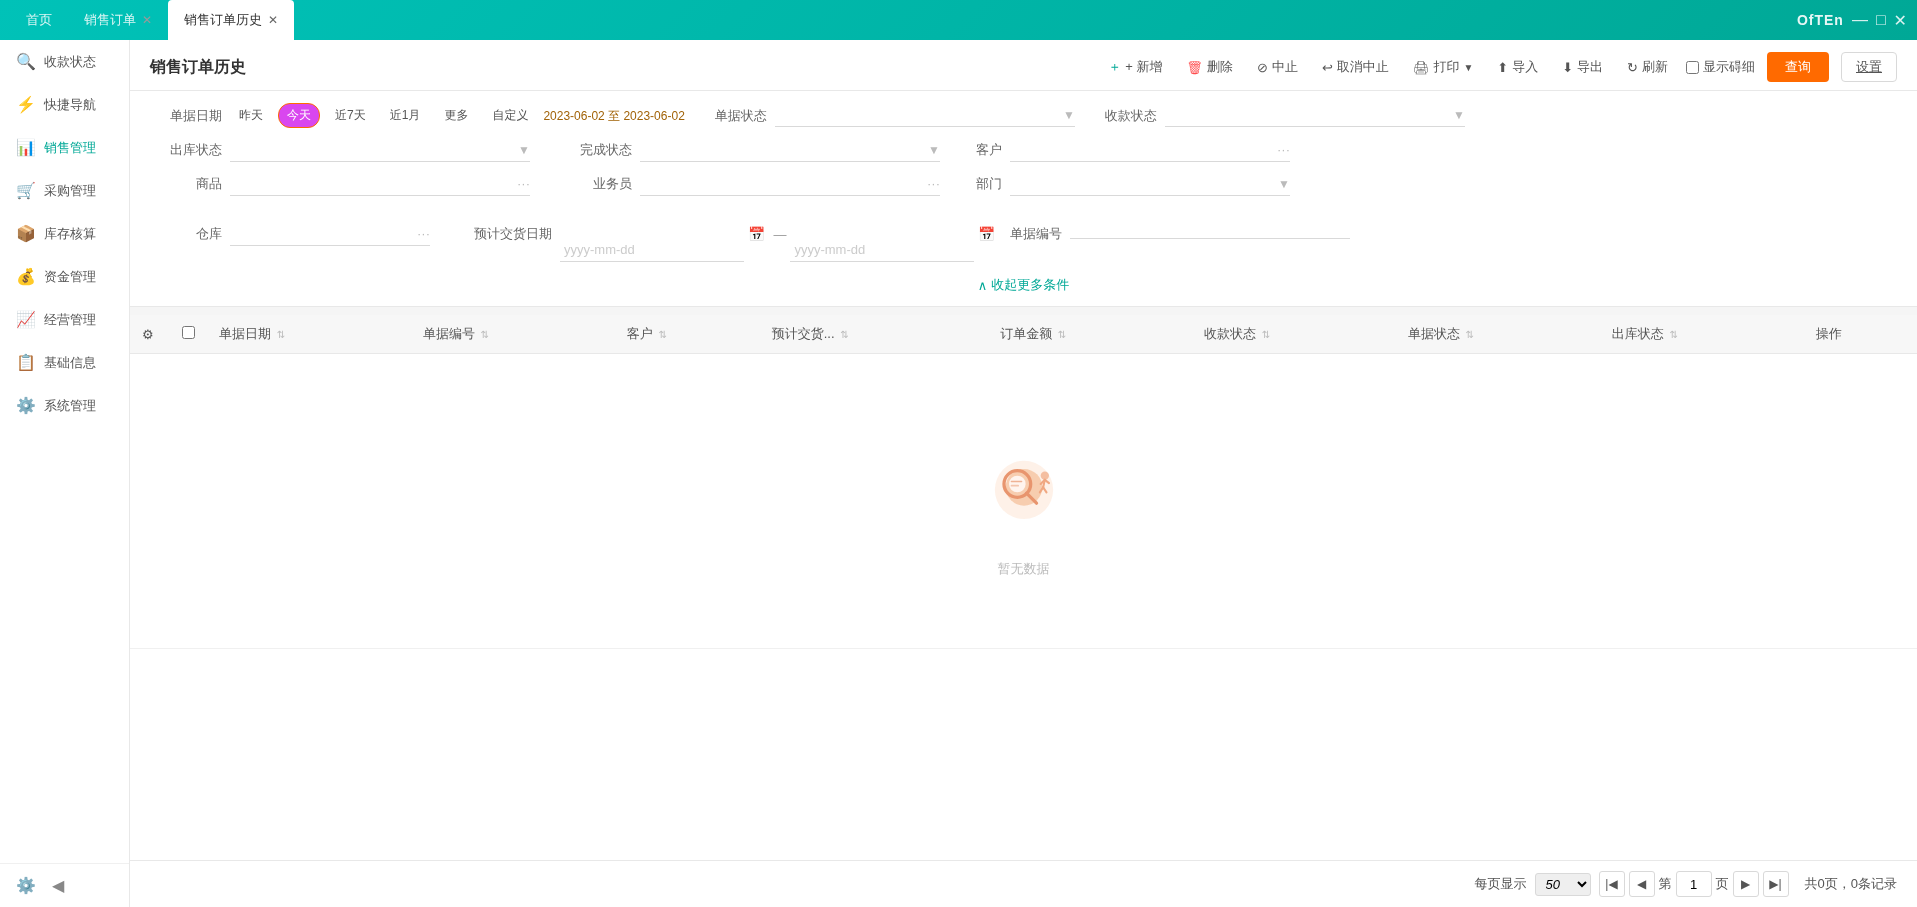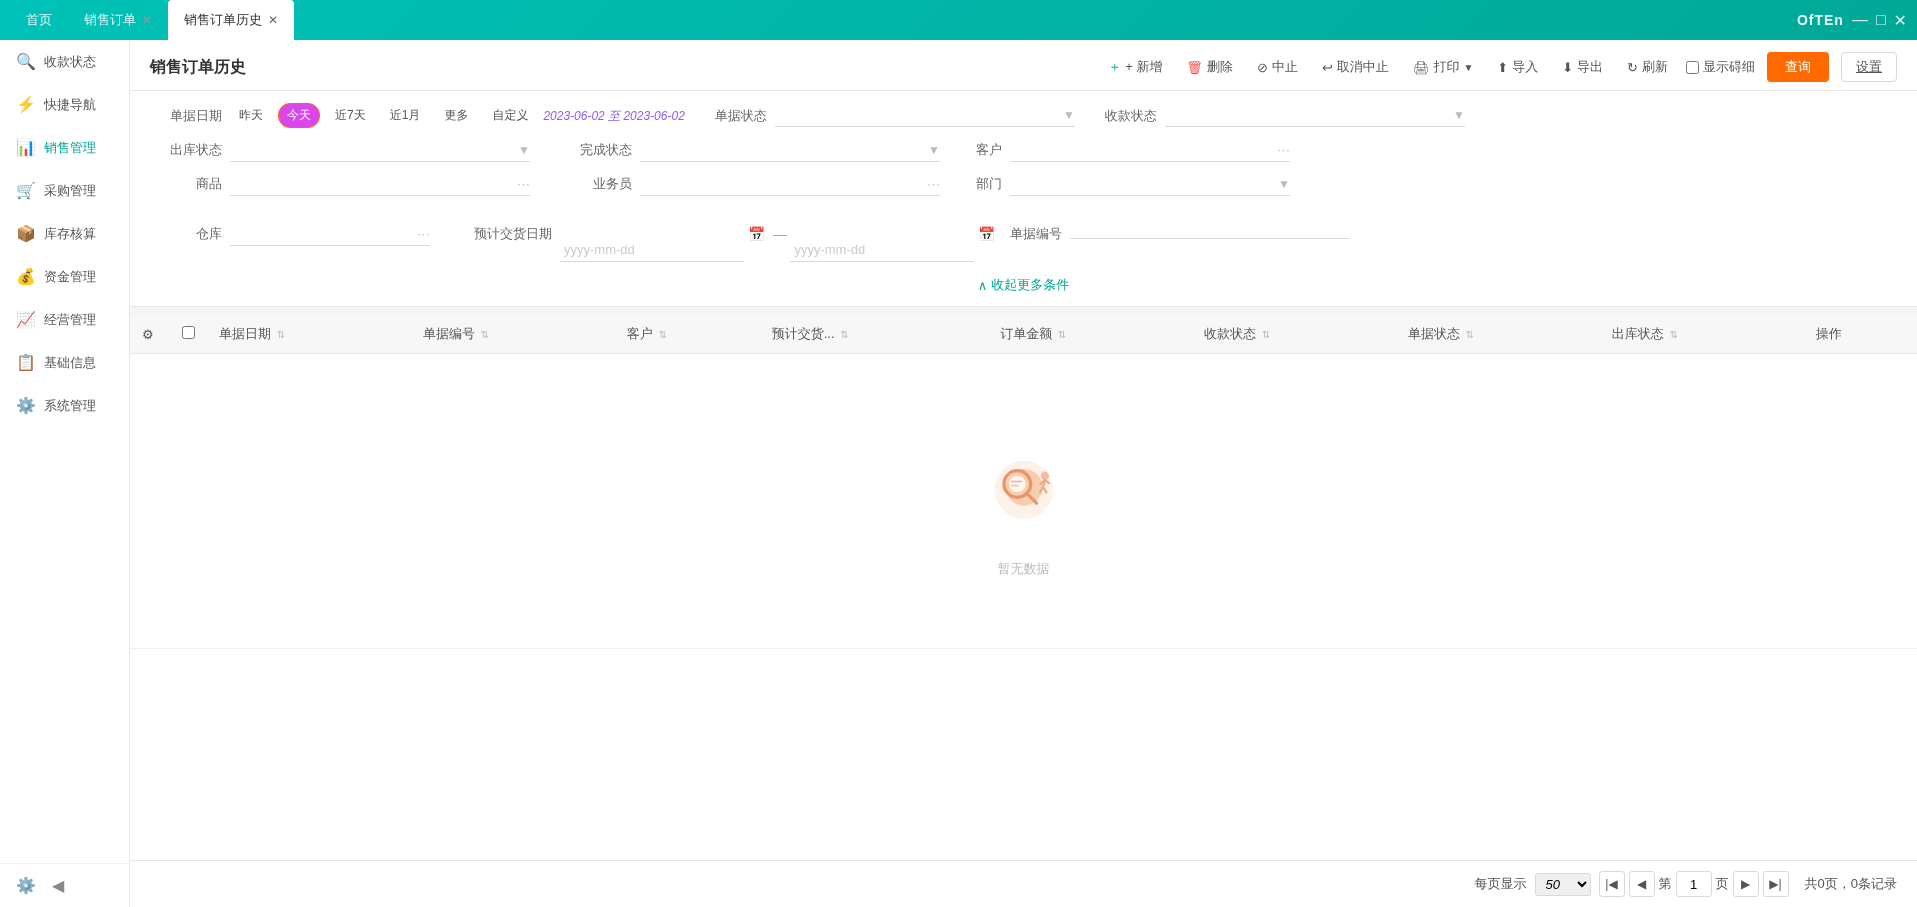--- a/index.html
+++ b/index.html
@@ -197,23 +197,22 @@
       color: #555;
       border: 1px solid transparent;
     }
     .date-btn.active {
       background: #d946ef;
       color: #fff;
       border-color: #ff6a00;
     }
     .date-range-text {
       font-size: 12px;
-      color: #8b5cf6;
+      color: #a16207;
       margin-top: 2px;
-      font-style: italic;
     }
     .filter-select {
       flex: 1;
       max-width: 280px;
       margin-right: 20px;
       display: flex;
       align-items: center;
       border-bottom: 1px solid #d9d9d9;
       padding: 4px 0;
       position: relative;

